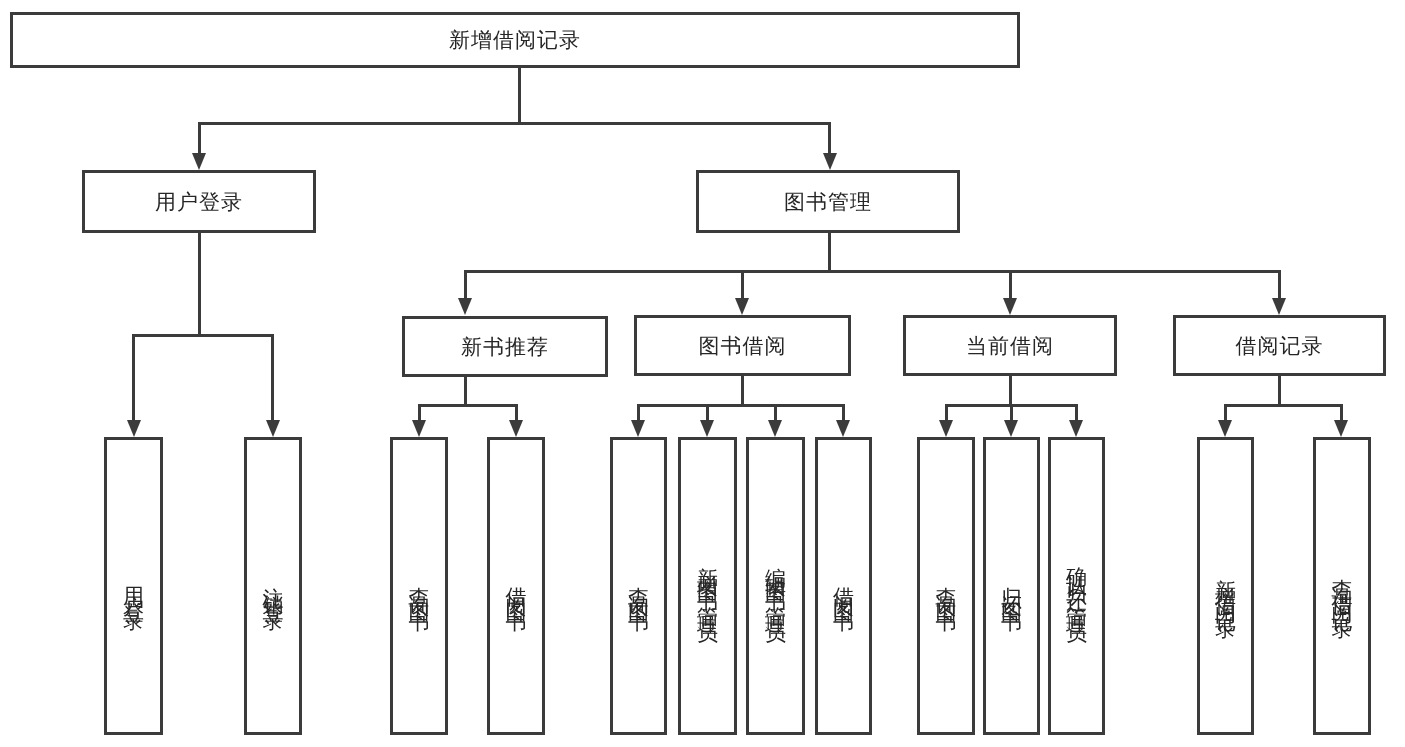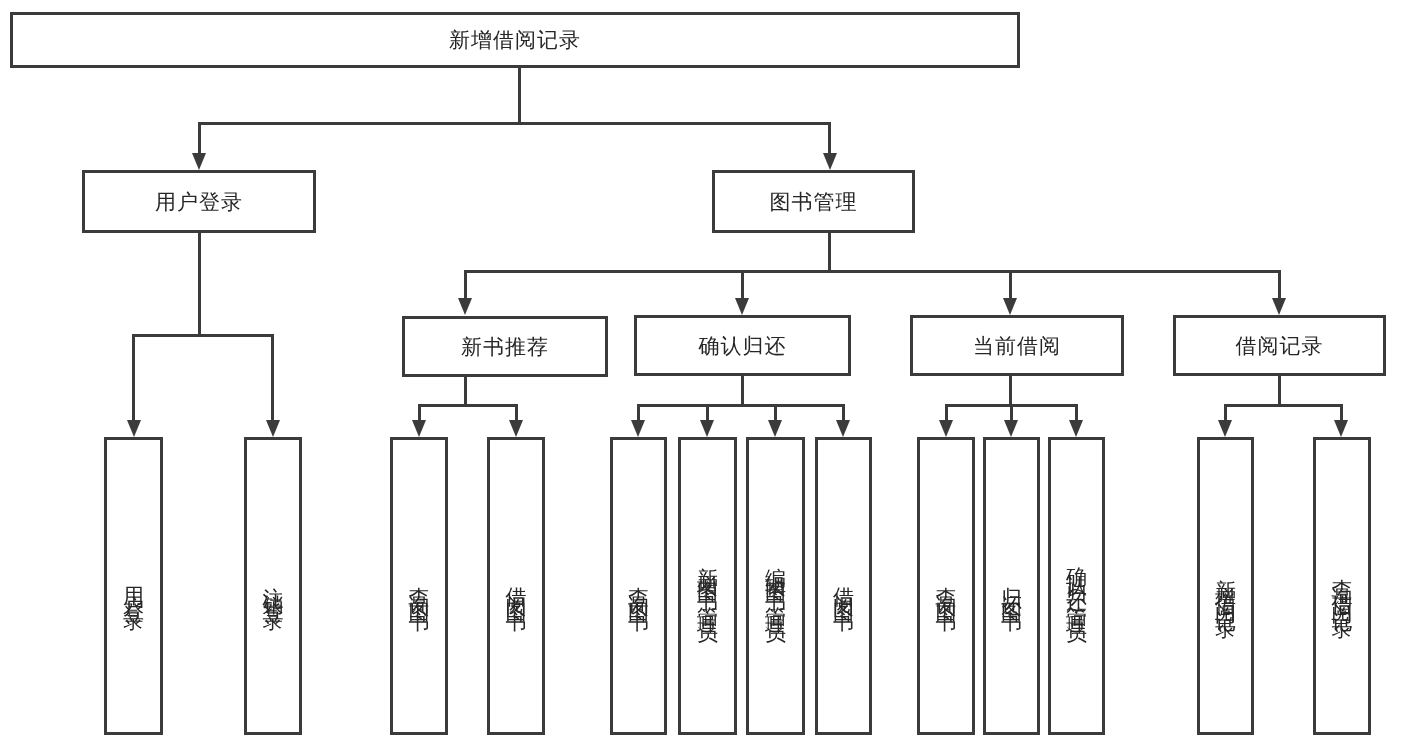--- a/index.html
+++ b/index.html
@@ -70,43 +70,43 @@
   <div class="hbox" style="left:10px; top:12px; width:1010px; height:56px;">新增借阅记录</div>
 
   <div class="vl" style="left:518px; top:68px;  height:57px;"></div>
   <div class="hl" style="left:198px; top:122px; width:633px;"></div>
   <div class="vl" style="left:198px; top:122px; height:32px;"></div>
   <div class="arr" style="left:192px; top:153px;"></div>
   <div class="vl" style="left:828px; top:122px; height:32px;"></div>
   <div class="arr" style="left:823px; top:153px;"></div>
 
   <div class="hbox" style="left:82px;  top:170px; width:234px; height:63px;">用户登录</div>
-  <div class="hbox" style="left:712px; top:170px; width:203px; height:63px;">图书管理</div>
+  <div class="hbox" style="left:696px; top:170px; width:264px; height:63px;">图书管理</div>
 
   <div class="vl" style="left:198px; top:233px; height:104px;"></div>
   <div class="hl" style="left:132px; top:334px; width:142px;"></div>
   <div class="vl" style="left:132px; top:334px; height:86px;"></div>
   <div class="arr" style="left:127px; top:420px;"></div>
   <div class="vl" style="left:271px; top:334px; height:86px;"></div>
   <div class="arr" style="left:266px; top:420px;"></div>
 
   <div class="vl" style="left:828px; top:233px; height:40px;"></div>
   <div class="hl" style="left:464px; top:270px; width:817px;"></div>
   <div class="vl" style="left:464px;  top:270px; height:28px;"></div>
   <div class="arr" style="left:458px;  top:298px;"></div>
   <div class="vl" style="left:741px;  top:270px; height:28px;"></div>
   <div class="arr" style="left:735px;  top:298px;"></div>
   <div class="vl" style="left:1009px; top:270px; height:28px;"></div>
   <div class="arr" style="left:1003px; top:298px;"></div>
   <div class="vl" style="left:1278px; top:270px; height:28px;"></div>
   <div class="arr" style="left:1272px; top:298px;"></div>
 
   <div class="hbox" style="left:362px;  top:316px; width:206px; height:61px;margin-left:40px;">新书推荐</div>
-  <div class="hbox" style="left:634px;  top:315px; width:217px; height:61px;">确认归还</div>
-  <div class="hbox" style="left:903px;  top:315px; width:214px; height:61px;margin-left:7px;">当前借阅</div>
+  <div class="hbox" style="left:634px;  top:315px; width:217px; height:61px;">图书借阅</div>
+  <div class="hbox" style="left:903px;  top:315px; width:214px; height:61px;">当前借阅</div>
   <div class="hbox" style="left:1173px; top:315px; width:213px; height:61px;">借阅记录</div>
 
   <div class="vl" style="left:464px; top:376px; height:31px;"></div>
   <div class="hl" style="left:418px; top:404px; width:100px;"></div>
   <div class="vl" style="left:418px; top:404px; height:16px;"></div>
   <div class="arr" style="left:412px; top:420px;"></div>
   <div class="vl" style="left:515px; top:404px; height:16px;"></div>
   <div class="arr" style="left:509px; top:420px;"></div>
 
   <div class="vl" style="left:741px; top:376px; height:31px;"></div>

